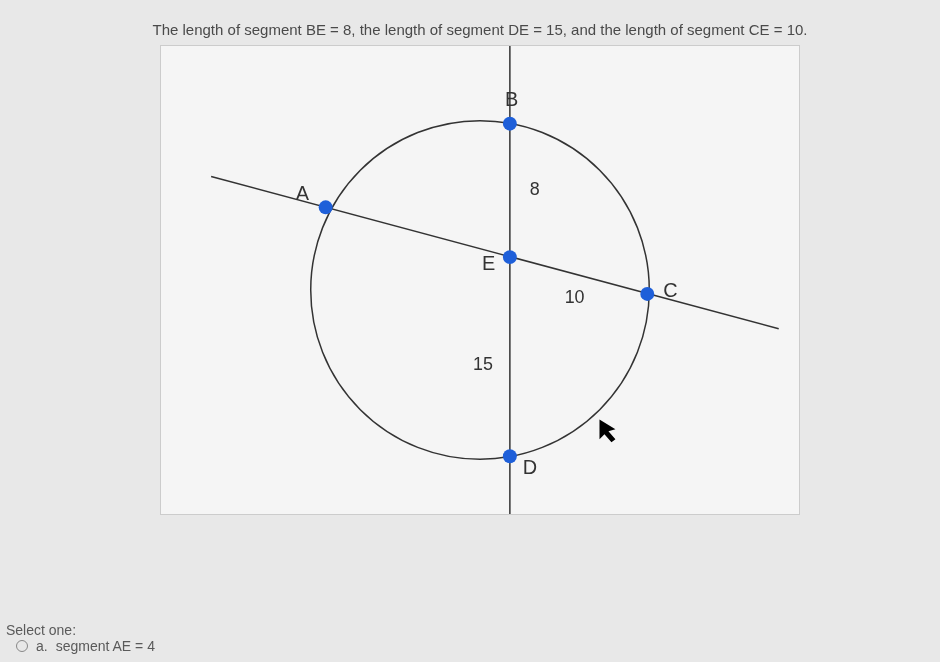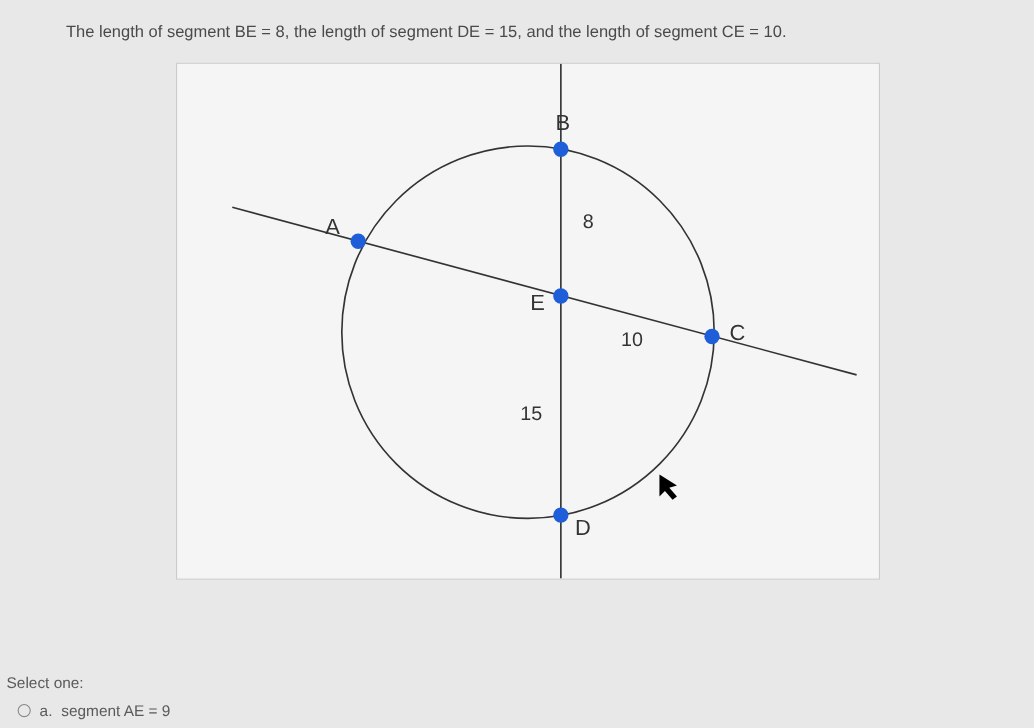--- a/index.html
+++ b/index.html
@@ -12,25 +12,24 @@
       background: #e8e8e8;
       width: 940px;
       height: 662px;
       position: relative;
       color: #4a4a4a;
     }
     .content-area {
       padding: 16px 40px 0 60px;
     }
     .question-text {
-      text-align: left;
+      text-align: center;
       font-size: 15px;
       line-height: 1.9;
       color: #4a4a4a;
-      margin-bottom: 12px;
     }
     .diagram-container {
       background: #f5f5f5;
       width: 640px;
       height: 470px;
       margin: 0 auto;
       border: 1px solid #ccc;
       position: relative;
     }
     .diagram-svg {
@@ -48,21 +47,20 @@
       fill: #333;
     }
     .answer-section {
       position: absolute;
       bottom: 8px;
       left: 6px;
       font-size: 14px;
       color: #5a5a5a;
     }
     .select-label {
-      margin-bottom: 10px;
       display: block;
     }
     .option-row {
       display: flex;
       align-items: center;
       gap: 8px;
       margin-left: 10px;
     }
     .radio {
       width: 12px;
@@ -112,15 +110,15 @@
       <path d="M 440 375 L 440 395 L 445 390 L 452 398 L 456 395 L 449 387 L 456 385 Z" fill="#000"></path>
     </svg>
   </div>
 </div>
 
 <div class="answer-section">
   <span class="select-label">Select one:</span>
   <div class="option-row">
     <span class="radio"></span>
     <span>a.</span>
-    <span>segment AE = 9</span>
+    <span>segment AE = 4</span>
   </div>
 </div>
 
 </body></html>

